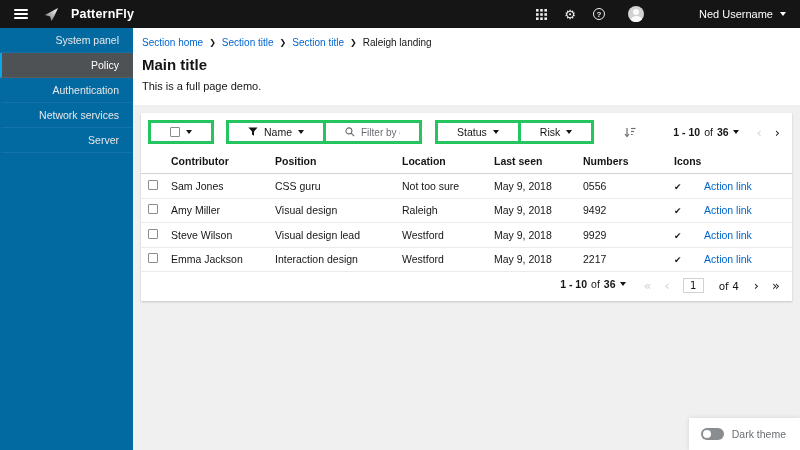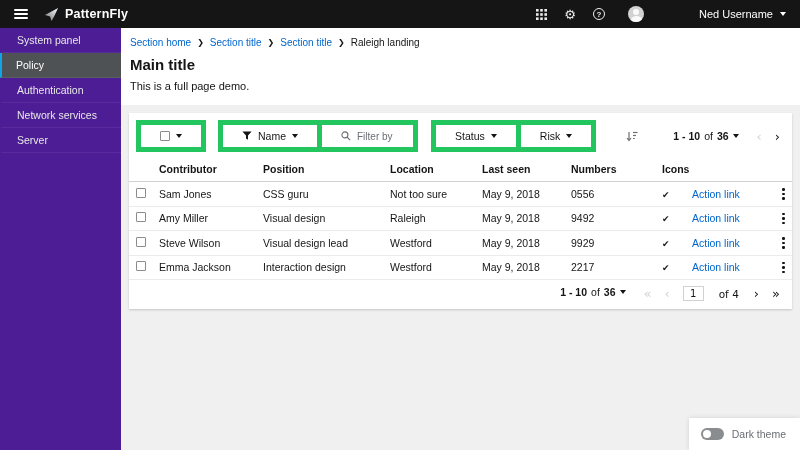--- a/index.html
+++ b/index.html
@@ -5,60 +5,60 @@
   * { margin:0; padding:0; box-sizing:border-box; }
   html,body { width:800px; height:450px; overflow:hidden; }
   body { font-family:"Liberation Sans", sans-serif; background:#f0f0f0; position:relative; }
 
   
   .masthead { position:absolute; top:0; left:0; width:800px; height:28px;
     background:#151515; display:flex; align-items:center; padding:0 14px; z-index:20; }
   .hamburger { width:14px; height:10px; display:flex; flex-direction:column;
     justify-content:space-between; cursor:pointer; }
   .hamburger span { display:block; height:2px; background:#fff; border-radius:1px; }
-  .brand { display:flex; align-items:center; gap:6px; margin-left:16px; }
+  .brand { display:flex; align-items:center; gap:12px; margin-left:16px; }
   .brand-text { color:#fff; font-weight:bold; font-size:12.5px; letter-spacing:0.2px; }
   .masthead-right { margin-left:auto; display:flex; align-items:center; gap:17px; }
   .mh-icon { color:#ededed; font-size:13px; line-height:1; display:flex; align-items:center; cursor:pointer; }
   .gear-glyph { font-family:"DejaVu Sans", sans-serif; font-size:13px; }
   .help-circle { width:12px; height:12px; border:1px solid #ededed; border-radius:50%;
     display:flex; align-items:center; justify-content:center; font-size:8px; font-weight:bold; color:#ededed; }
   .user-chip { display:flex; align-items:center; gap:7px; margin-left:6px; cursor:pointer; }
   .avatar { width:16px; height:16px; border-radius:50%; background:#d2d2d2; position:relative; overflow:hidden; }
   .avatar .head { position:absolute; top:3px; left:5px; width:6px; height:6px; border-radius:50%; background:#fafafa; }
   .avatar .body { position:absolute; top:10px; left:2.5px; width:11px; height:8px; border-radius:50% 50% 0 0; background:#fafafa; }
   .username { color:#fff; font-size:11px;padding-left:48px; }
   .caret { display:inline-block; width:0; height:0; border-left:3.5px solid transparent;
     border-right:3.5px solid transparent; border-top:4px solid currentColor; }
   .caret.white { color:#fff; }
   .caret.dark { color:#151515; }
 
   
   .layout { position:absolute; top:28px; left:0; width:800px; height:422px; display:flex; }
-  .sidebar { width:121px; background:#4c1d95; flex:none; }
+  .sidebar { width:133px; background:#0369a1; flex:none;text-align:right; }
   .sidebar-item { padding:6px 14px; font-size:10.5px; color:#e8e8e8; cursor:pointer;
     border-bottom:1px solid rgba(255,255,255,0.07); border-left:3px solid transparent; }
   .sidebar-item.active { background:#4f5255; border-left:2px solid #0ea5e9; color:#fff; }
   .content { flex:1; background:#f0f0f0; position:relative; overflow:hidden; }
 
   
   .page-header { background:#fff; padding:9px 20px 13px 9px; }
   .breadcrumb { display:flex; align-items:center; gap:6px; font-size:10px; }
   .crumb-link { color:#0066cc; text-decoration:none; cursor:pointer; }
   .crumb-current { color:#151515; }
   .crumb-sep { color:#151515; font-size:8px; font-weight:bold; font-family:"DejaVu Sans", sans-serif; }
   .page-title { margin-top:8px; font-size:15px; font-weight:bold; color:#151515; }
   .page-desc { margin-top:7px; font-size:11px; color:#151515; }
 
   
   .card { margin:8px; background:#fff; box-shadow:0 1px 2px rgba(3,3,3,0.18); }
 
   
   .toolbar { display:flex; align-items:center; padding:7px 12px 5px 7px; }
-  .ctl { border:5px solid #22c55e; background:#fff; height:32px; display:flex;
+  .ctl { border:3px solid #22c55e; background:#fff; height:24px; display:flex;
     align-items:center; font-size:10.5px; color:#151515; padding:0 19px; gap:6px; cursor:pointer; }
   .bulk-select { margin-right:12px; }
   .checkbox { width:10px; height:10px; border:1px solid #8a8d90; border-radius:1px; background:#fff; display:inline-block; }
   .group { display:flex; margin-right:13px; }
   .group .ctl + .ctl { border-left:none; }
   .search-input { width:96px; cursor:text; }
   .placeholder { color:#6a6e73; font-size:10px; white-space:nowrap; overflow:hidden; }
   .icon-btn { background:none; border:none; padding:0 4px; margin-left:13px; display:flex; align-items:center; cursor:pointer; }
 
   

